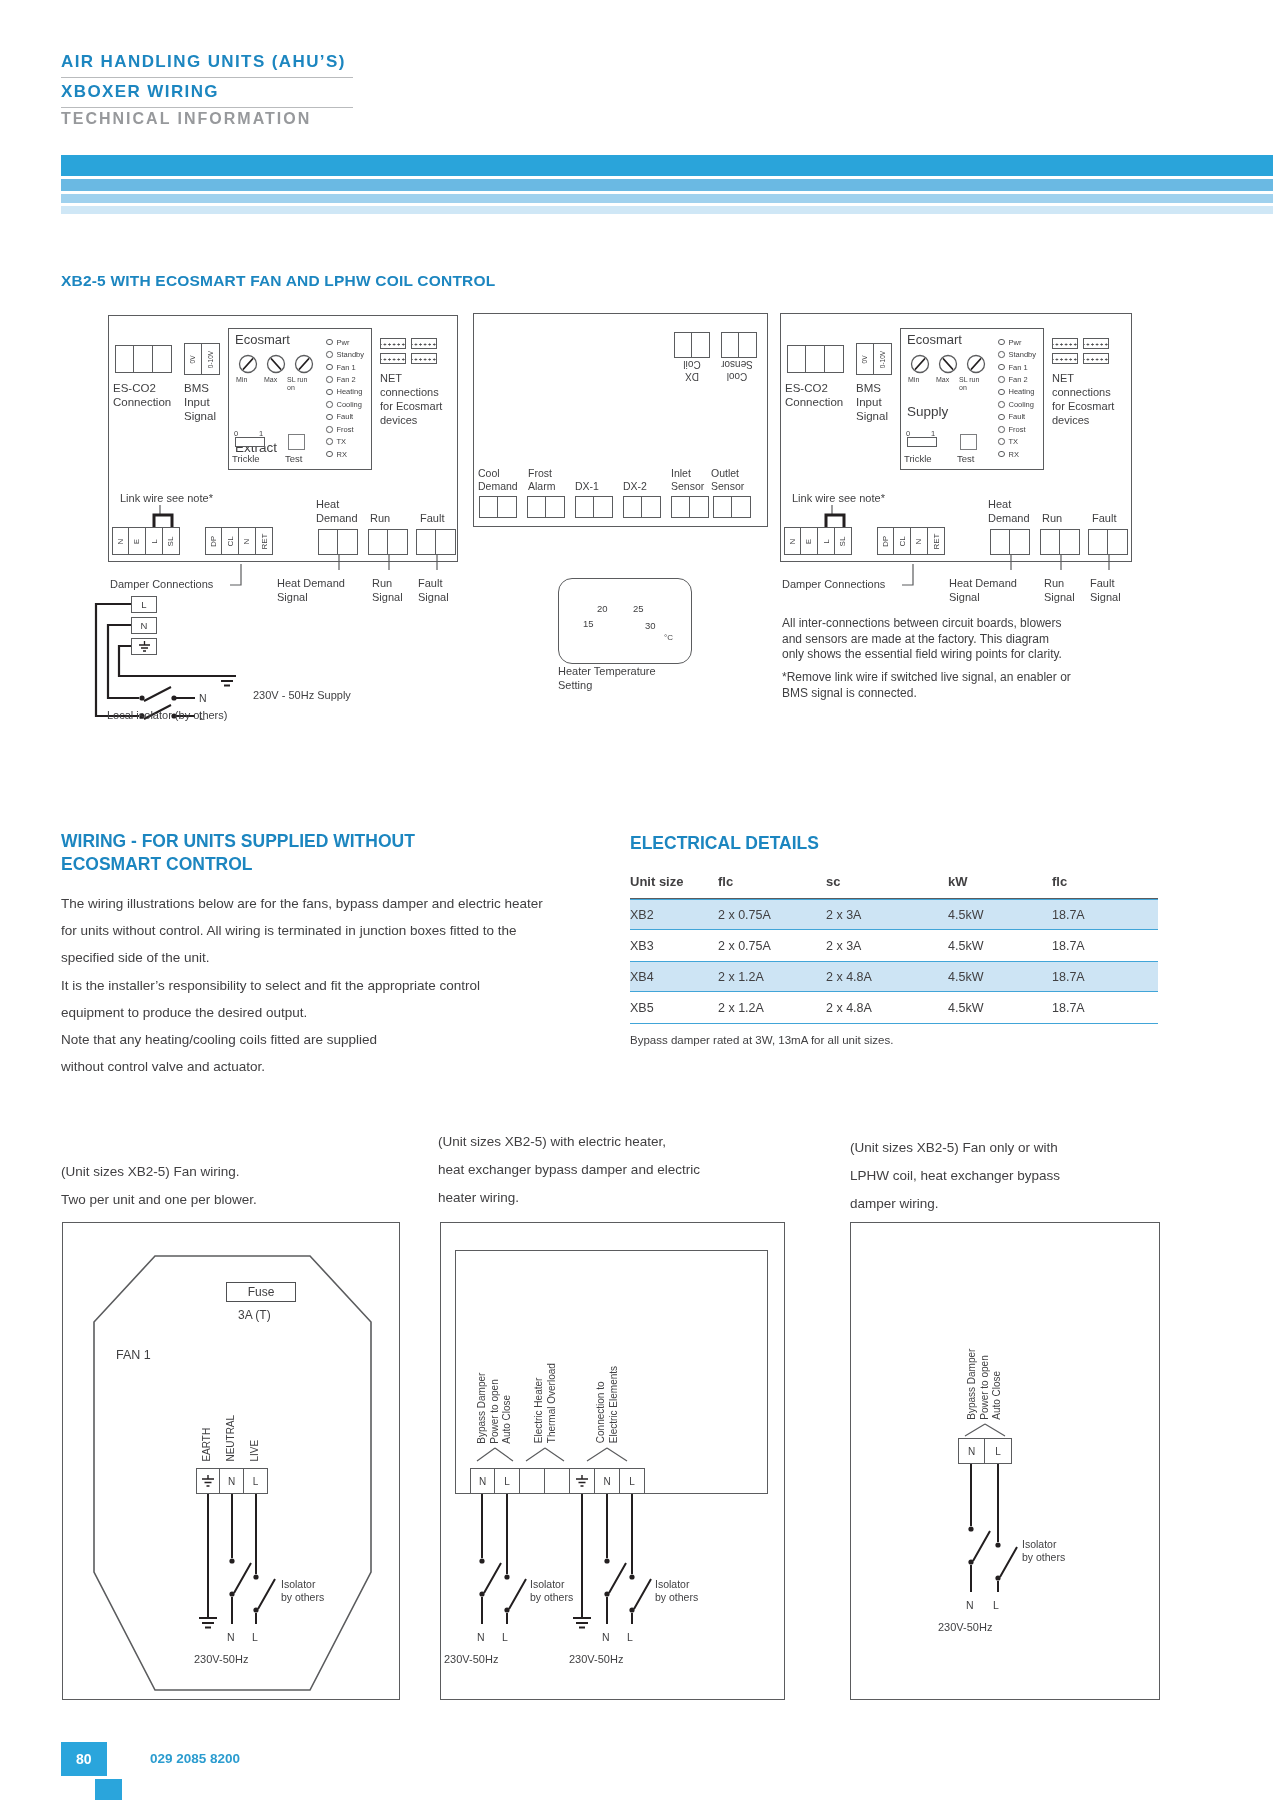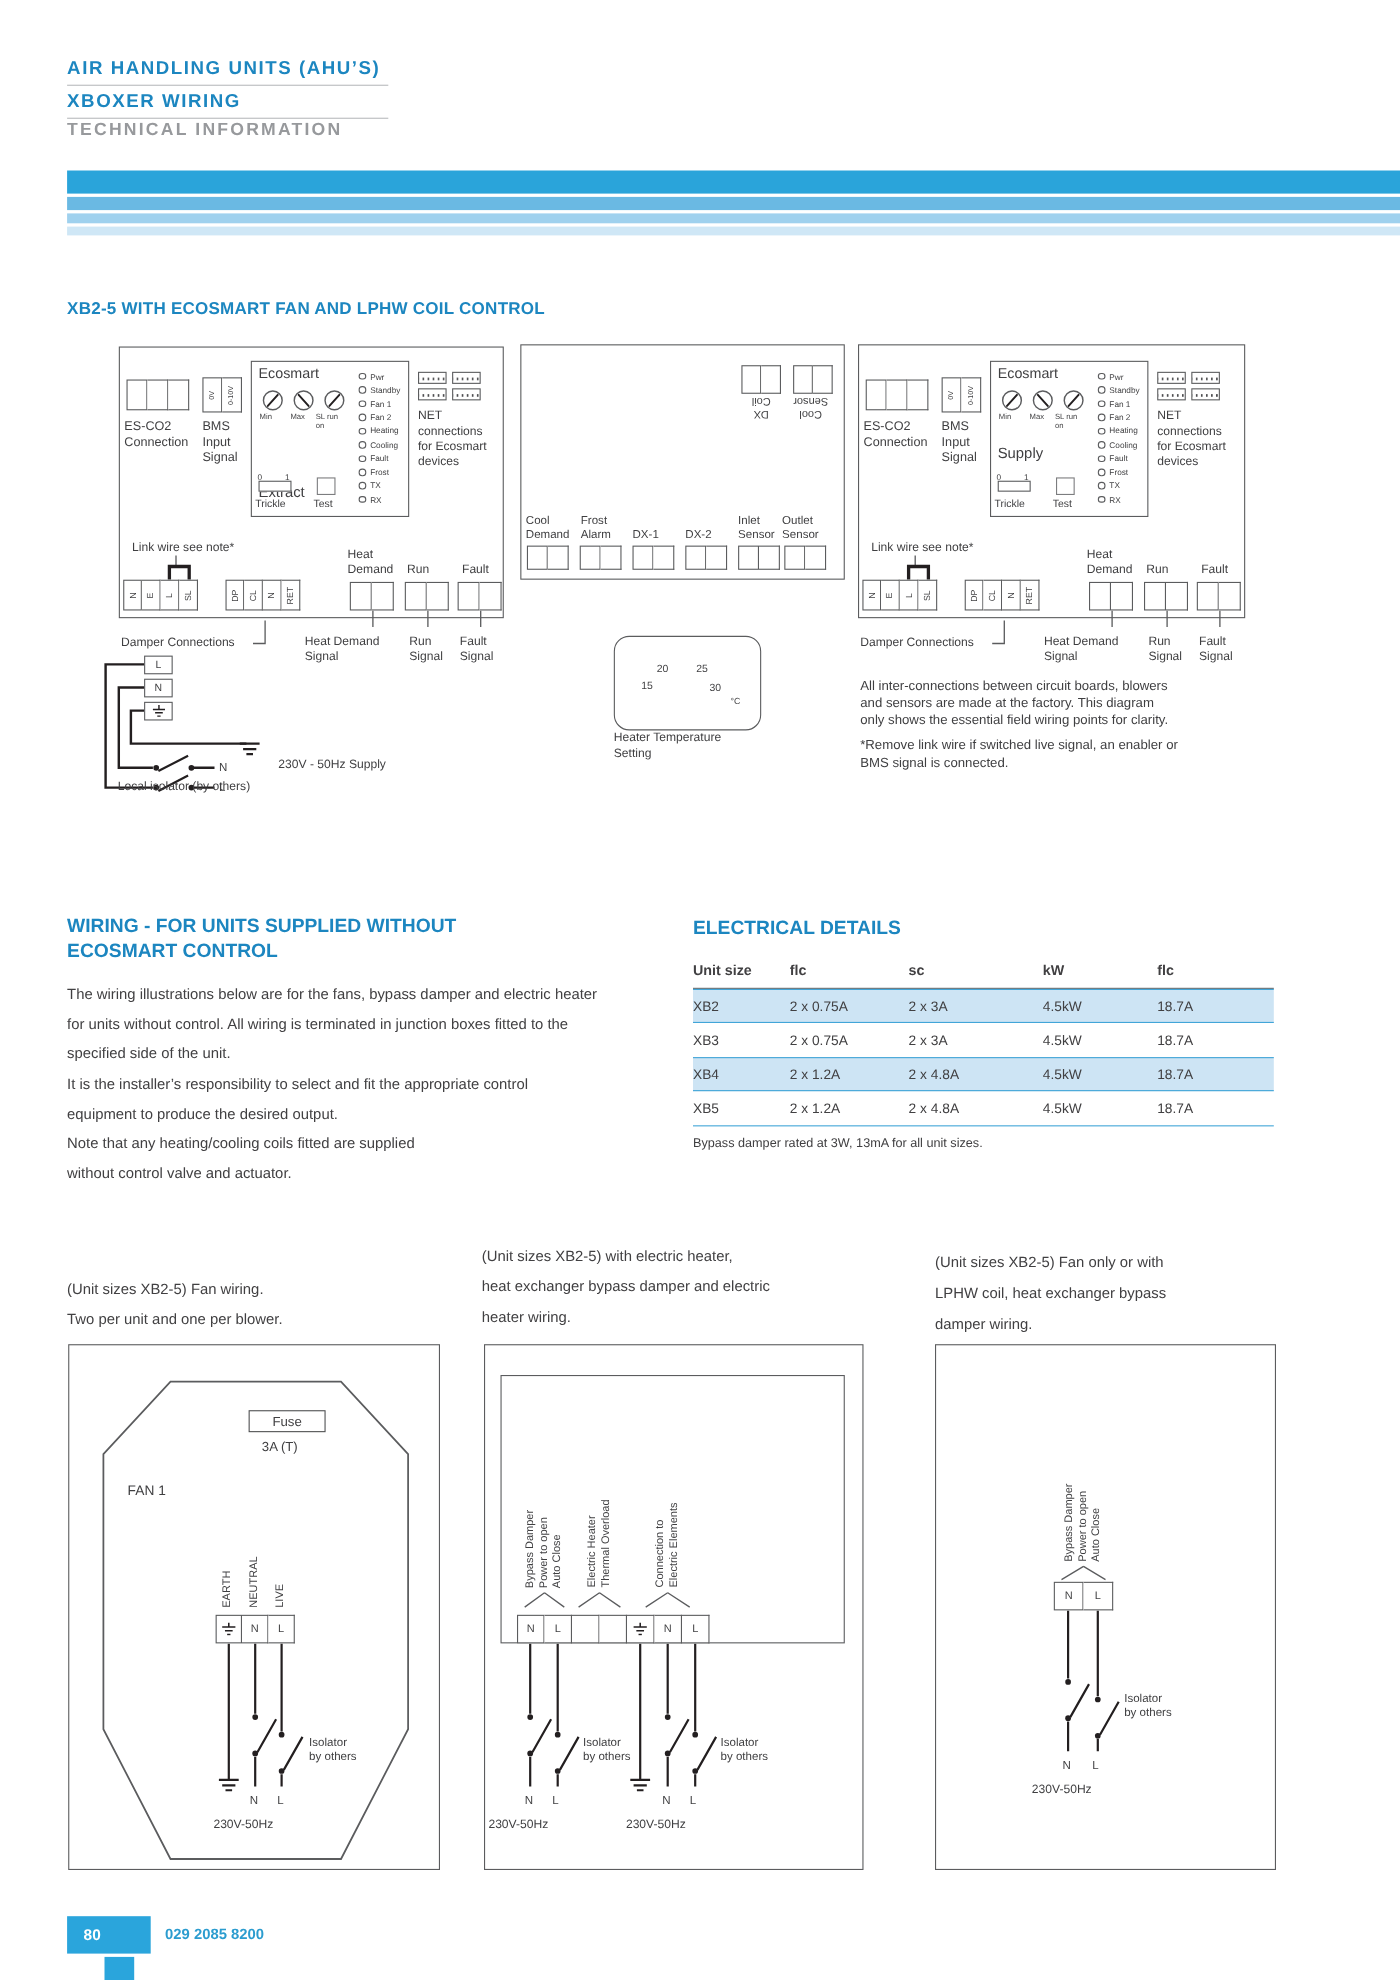--- a/index.html
+++ b/index.html
@@ -64,21 +64,21 @@
   .eg1 { width:318px; } .eg2 { width:210px; }
   .ehead { display:flex; font-weight:bold; font-size:13px; padding:10px 0 9px 0; border-bottom:1.6px solid #5b5c5e; }
   .erows { border-bottom:1.6px solid #41a5d8; }
   .erow { display:flex; height:31px; align-items:center; font-size:12.5px; }
   .erows .erow:nth-child(1), .erows .erow:nth-child(3) { background:#cde4f4; border-top:1.5px solid #41a5d8; border-bottom:1.5px solid #41a5d8; }
   .ec1 { width:88px; } .ec2 { width:108px; } .ec3 { width:122px; } .ec4 { width:104px; } .ec5 { width:82px; }
   .enote { margin-top:10px; font-size:11.5px; }
 
   svg.overlay { position:absolute; left:0; top:0; pointer-events:none; }
 
-  .badge { position:absolute; left:61px; top:1742px; width:76px; height:34px; background:#2aa5dc; color:#fff;
+  .badge { position:absolute; left:61px; top:1742px; width:46px; height:34px; background:#2aa5dc; color:#fff;
            font-size:14px; font-weight:bold; display:flex; align-items:center; padding-left:15px; }
   .phone { position:absolute; left:150px; top:1751px; font-size:13.5px; font-weight:bold; color:#2b9ccf; }
   .cornersq { position:absolute; left:95px; top:1779px; width:27px; height:21px; background:#2aa5dc; }
 </style>
 </head>
 <body>
 
 <div class="page">
 
   <div class="h1" style="left:61px; top:52px;">AIR HANDLING UNITS (AHU’S)</div>

